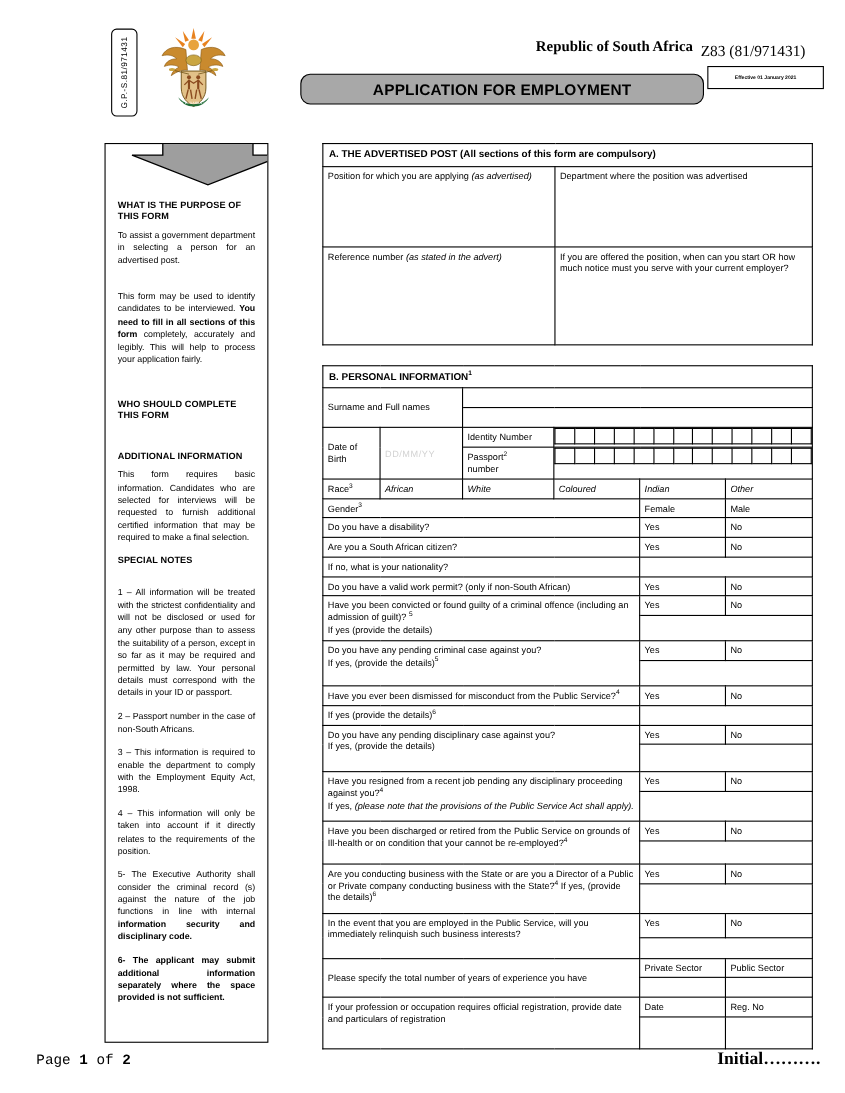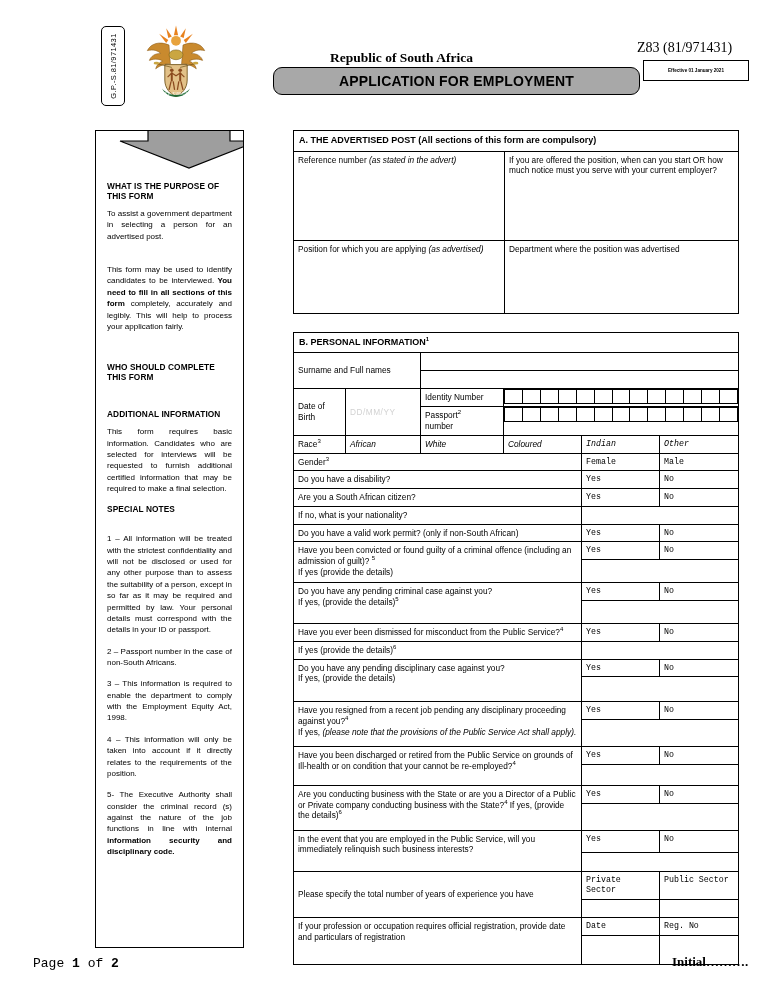--- a/index.html
+++ b/index.html
@@ -44,23 +44,23 @@
     letter-spacing: 0.4px;
     font-family: "Liberation Sans", sans-serif;
   }
   .coat-of-arms {
     position: absolute;
     left: 46px; top: 2px;
     width: 70px; height: 84px;
   }
   .rsa-title {
     position: absolute;
-    left: 235px; top: 28px;
+    left: 235px; top: 12px;
     width: 300px;
-    text-align: left;
+    text-align: right;
     font-family: "Liberation Serif", serif;
     font-weight: bold;
     font-size: 13.5px;
   }
   .afe-banner {
     position: absolute;
     left: 178px; top: 45px;
     width: 365px; height: 26px;
     background: #a8a8a8;
     border: 1.5px solid #000;
@@ -147,21 +147,21 @@
     vertical-align: top;
     line-height: 1.3;
     font-weight: normal;
     text-align: left;
   }
   .sec-head {
     font-weight: bold !important;
     font-size: 9px !important;
     padding: 4px 5px !important;
   }
-  .ctr { text-align: left; font-family: Liberation Mono, monospace; }
+  .ctr { text-align: left; }
   .mid { vertical-align: middle !important; }
   .ital { font-style: italic; }
   .bital { font-style: italic; font-weight: bold; }
   .ghost { color: #d2d2d2; letter-spacing: 0.5px; }
   sup { font-size: 6px; vertical-align: super; line-height: 0; }
 
   .gap { height: 18px; }
 
   
   table.idgrid {
@@ -178,24 +178,24 @@
   
   .footer-left {
     position: absolute;
     left: 33px; top: 956px;
     font-family: Liberation Mono, monospace;
     font-size: 13px;
   }
   .footer-left b { font-weight: bold; }
   .footer-right {
     position: absolute;
-    left: 672px; top: 954px;
+    left: 652px; top: 954px;
     font-family: "Liberation Serif", serif;
     font-weight: bold;
-    font-size: 13px;
+    font-size: 16px;
   }
 </style>
 </head>
 <body>
 
 <div class="page">
 
   <div class="header">
 
     <div class="gps-box">
@@ -285,41 +285,42 @@
       <div class="sb-p">This form requires basic information. Candidates who are selected for interviews will be requested to furnish additional certified information that may be required to make a final selection.</div>
 
       <div class="sb-h">SPECIAL NOTES</div>
       <div class="sb-spacer-lg"></div>
 
       <div class="sb-p">1 – All information will be treated with the strictest confidentiality and will not be disclosed or used for any other purpose than to assess the suitability of a person, except in so far as it may be required and permitted by law. Your personal details must correspond with the details in your ID or passport.</div>
       <div class="sb-p">2 – Passport number in the case of non-South Africans.</div>
       <div class="sb-p">3 – This information is required to enable the department to comply with the Employment Equity Act, 1998.</div>
       <div class="sb-p">4 – This information will only be taken into account if it directly relates to the requirements of the position.</div>
       <div class="sb-p"><span>5- The Executive Authority shall consider the criminal record (s) against the nature of the job functions in line with internal </span><b>information security and disciplinary code.</b></div>
+      <div class="sb-p"><b>6- The applicant may submit additional information separately where the space provided is not sufficient.</b></div>
     </div>
   </div>
 
   <div class="formcol">
 
     <table class="f">
       <colgroup>
           <col style="width:211px">
           <col style="width:234px">
         </colgroup>
       <tbody>
         <tr>
           <td colspan="2" class="sec-head">A. THE ADVERTISED POST (All sections of this form are compulsory)</td>
         </tr>
         <tr>
+          <td style="height:66px"><span>Position for which you are applying </span><span class="ital">(as advertised)</span></td>
+          <td><span>Department where the position was advertised</span></td>
+        </tr>
+        <tr>
           <td style="height:82px"><span>Reference number </span><span class="ital">(as stated in the advert)</span></td>
           <td><span>If you are offered the position, when can you start OR how much notice must you serve with your current employer?</span></td>
-        </tr>
-        <tr>
-          <td style="height:66px"><span>Position for which you are applying </span><span class="ital">(as advertised)</span></td>
-          <td><span>Department where the position was advertised</span></td>
         </tr>
       </tbody>
     </table>
 
     <div class="gap"></div>
 
     <table class="f">
       <colgroup>
         <col style="width:52px">
           <col style="width:75px">

